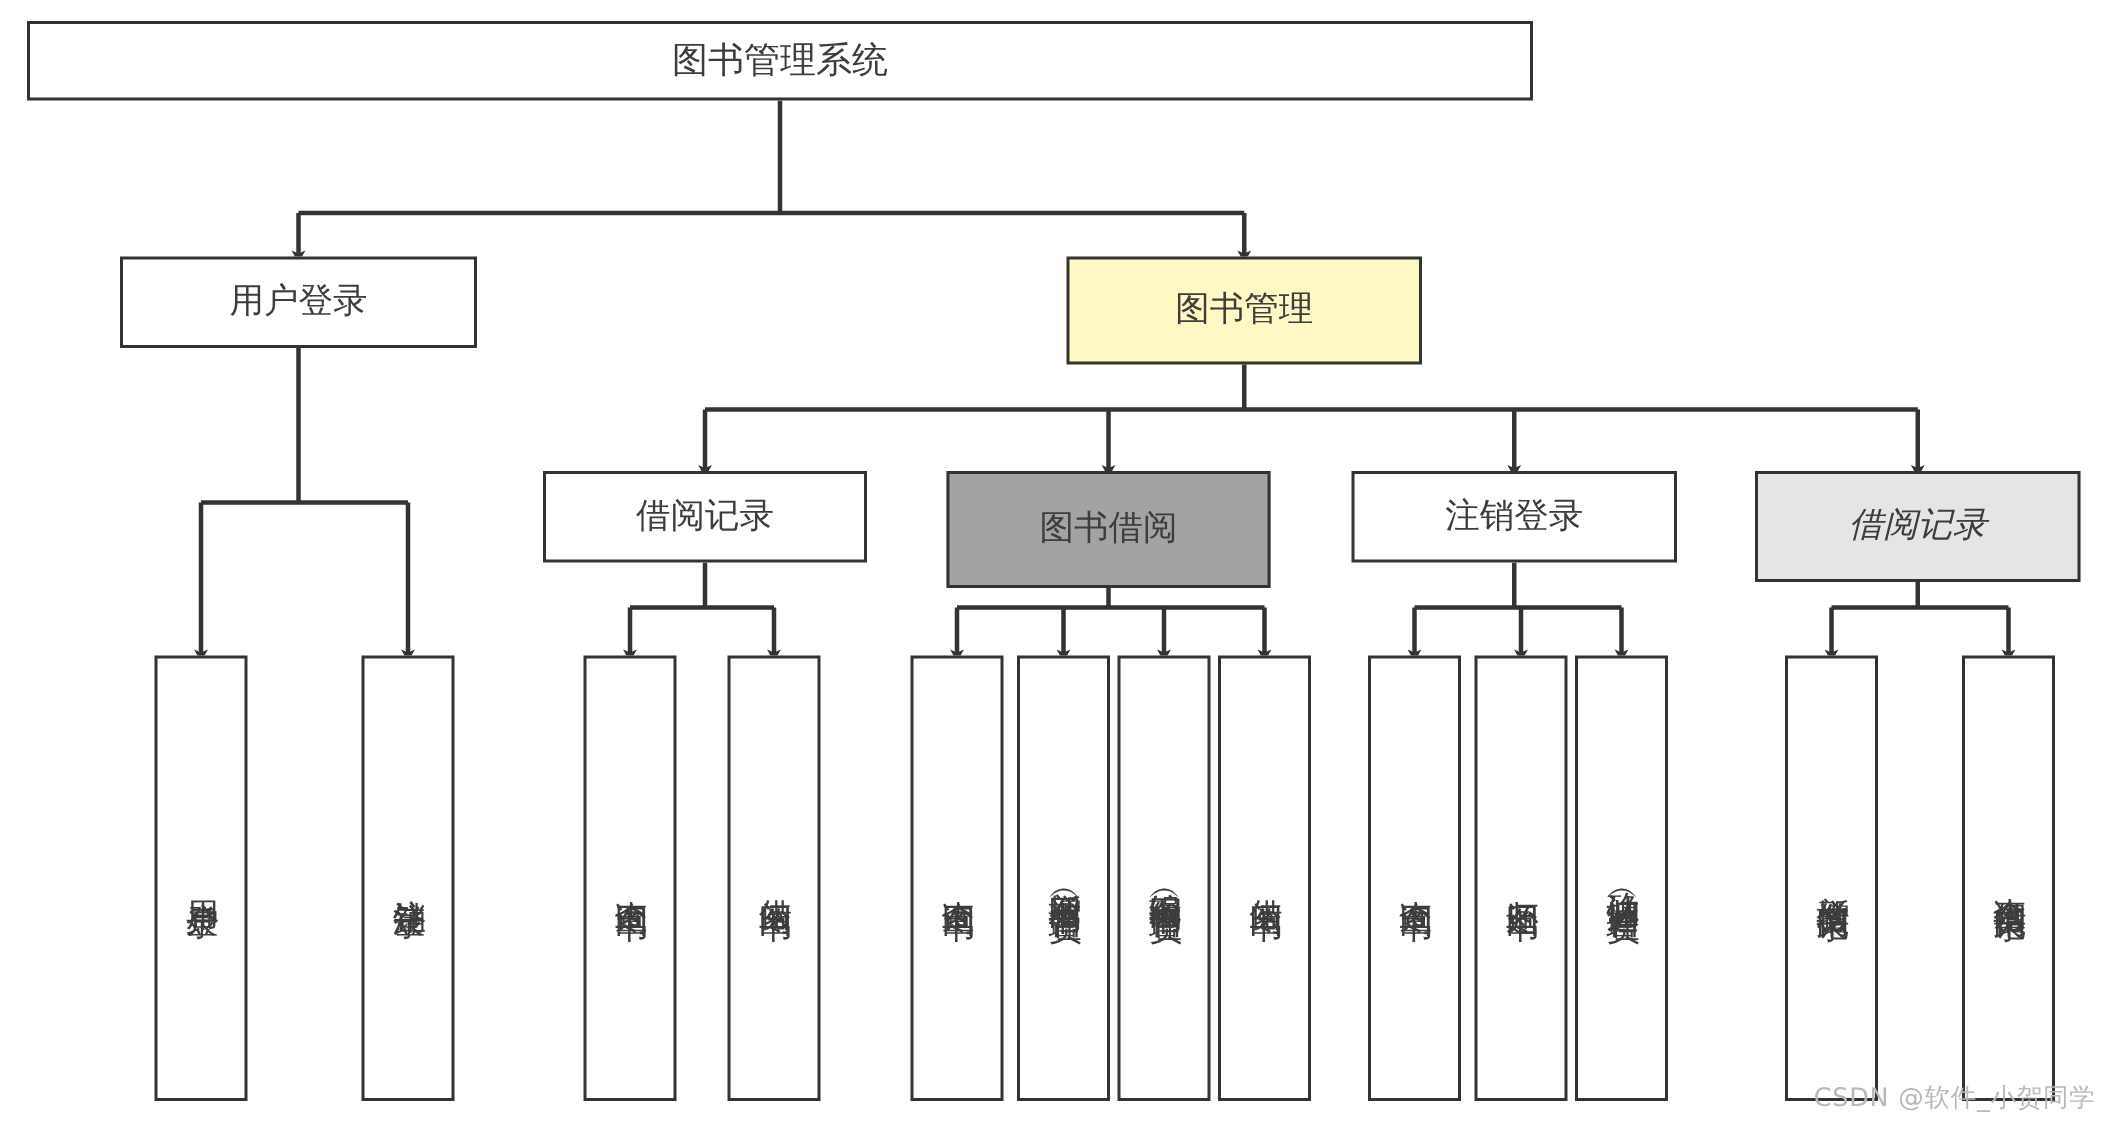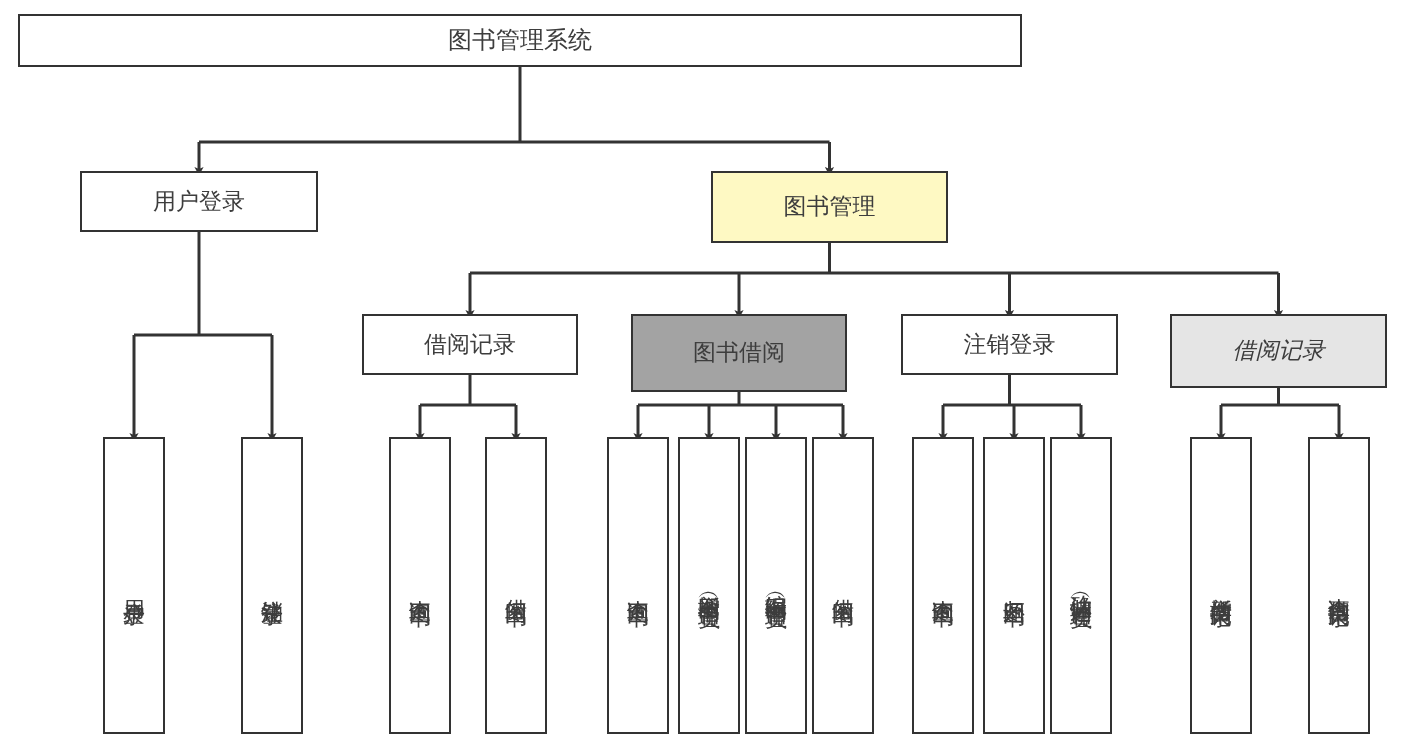--- a/index.html
+++ b/index.html
@@ -172,13 +172,14 @@
         <span class="node-label" style="color: rgb(61, 61, 61);">确认归还（管理员）</span>
       </div>
       <div class="node vertical" style="left: 1190px; top: 437px; width: 62px; height: 297px; border-color: rgb(51, 51, 51); background: rgb(255, 255, 255);">
         <span class="node-label" style="color: rgb(61, 61, 61);">新增借阅记录</span>
       </div>
       <div class="node vertical" style="left: 1308px; top: 437px; width: 62px; height: 297px; border-color: rgb(51, 51, 51); background: rgb(255, 255, 255);">
         <span class="node-label" style="color: rgb(61, 61, 61);">查询借阅记录</span>
       </div>
     </div>
 
+  <div id="watermark">CSDN @软件_小贺同学</div>
 </div>
 
 </body></html>

